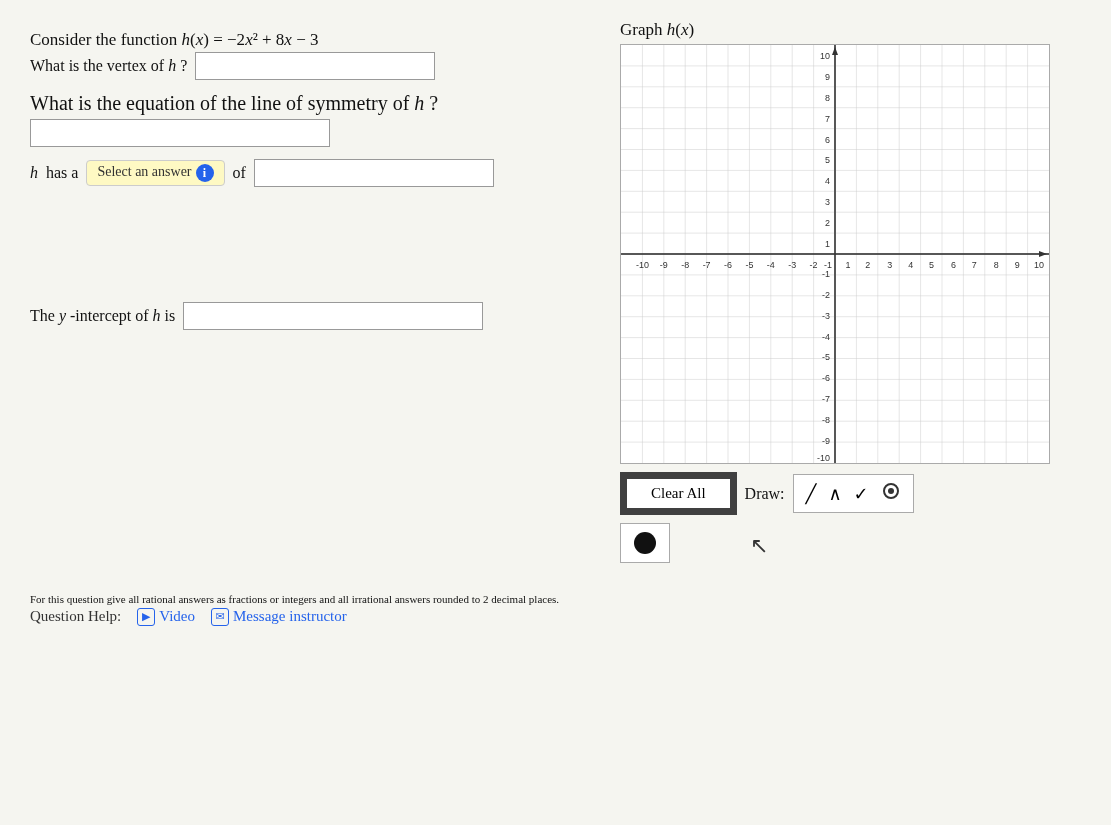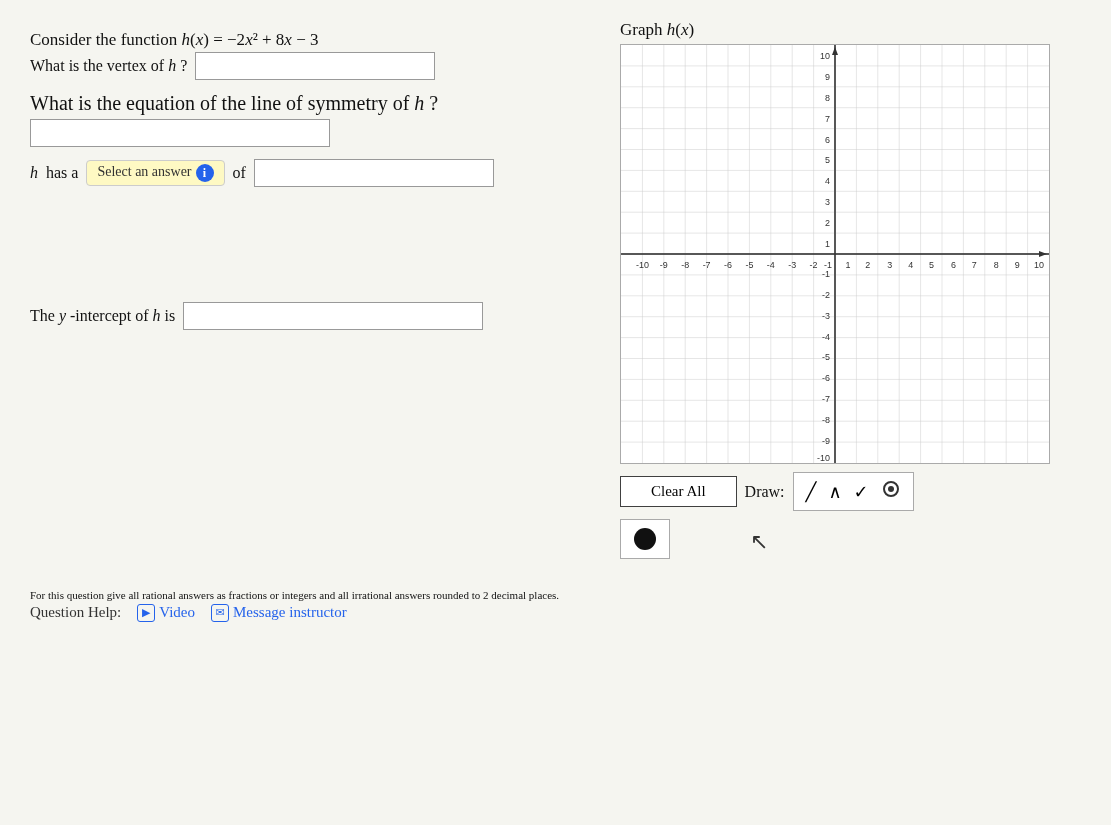--- a/index.html
+++ b/index.html
@@ -125,22 +125,22 @@
     }
     .toolbar {
       display: flex;
       align-items: center;
       gap: 8px;
       margin-top: 8px;
       width: 430px;
     }
     .clear-all-btn {
       background: white;
-      border: 1px solid #404040;
-      padding: 6px 30px;
+      border: 7px solid #404040;
+      padding: 6px 24px;
       font-size: 15px;
       cursor: pointer;
       font-family: inherit;
     }
     .draw-label {
       font-size: 16px;
     }
     .draw-tools {
       display: flex;
       gap: 4px;

